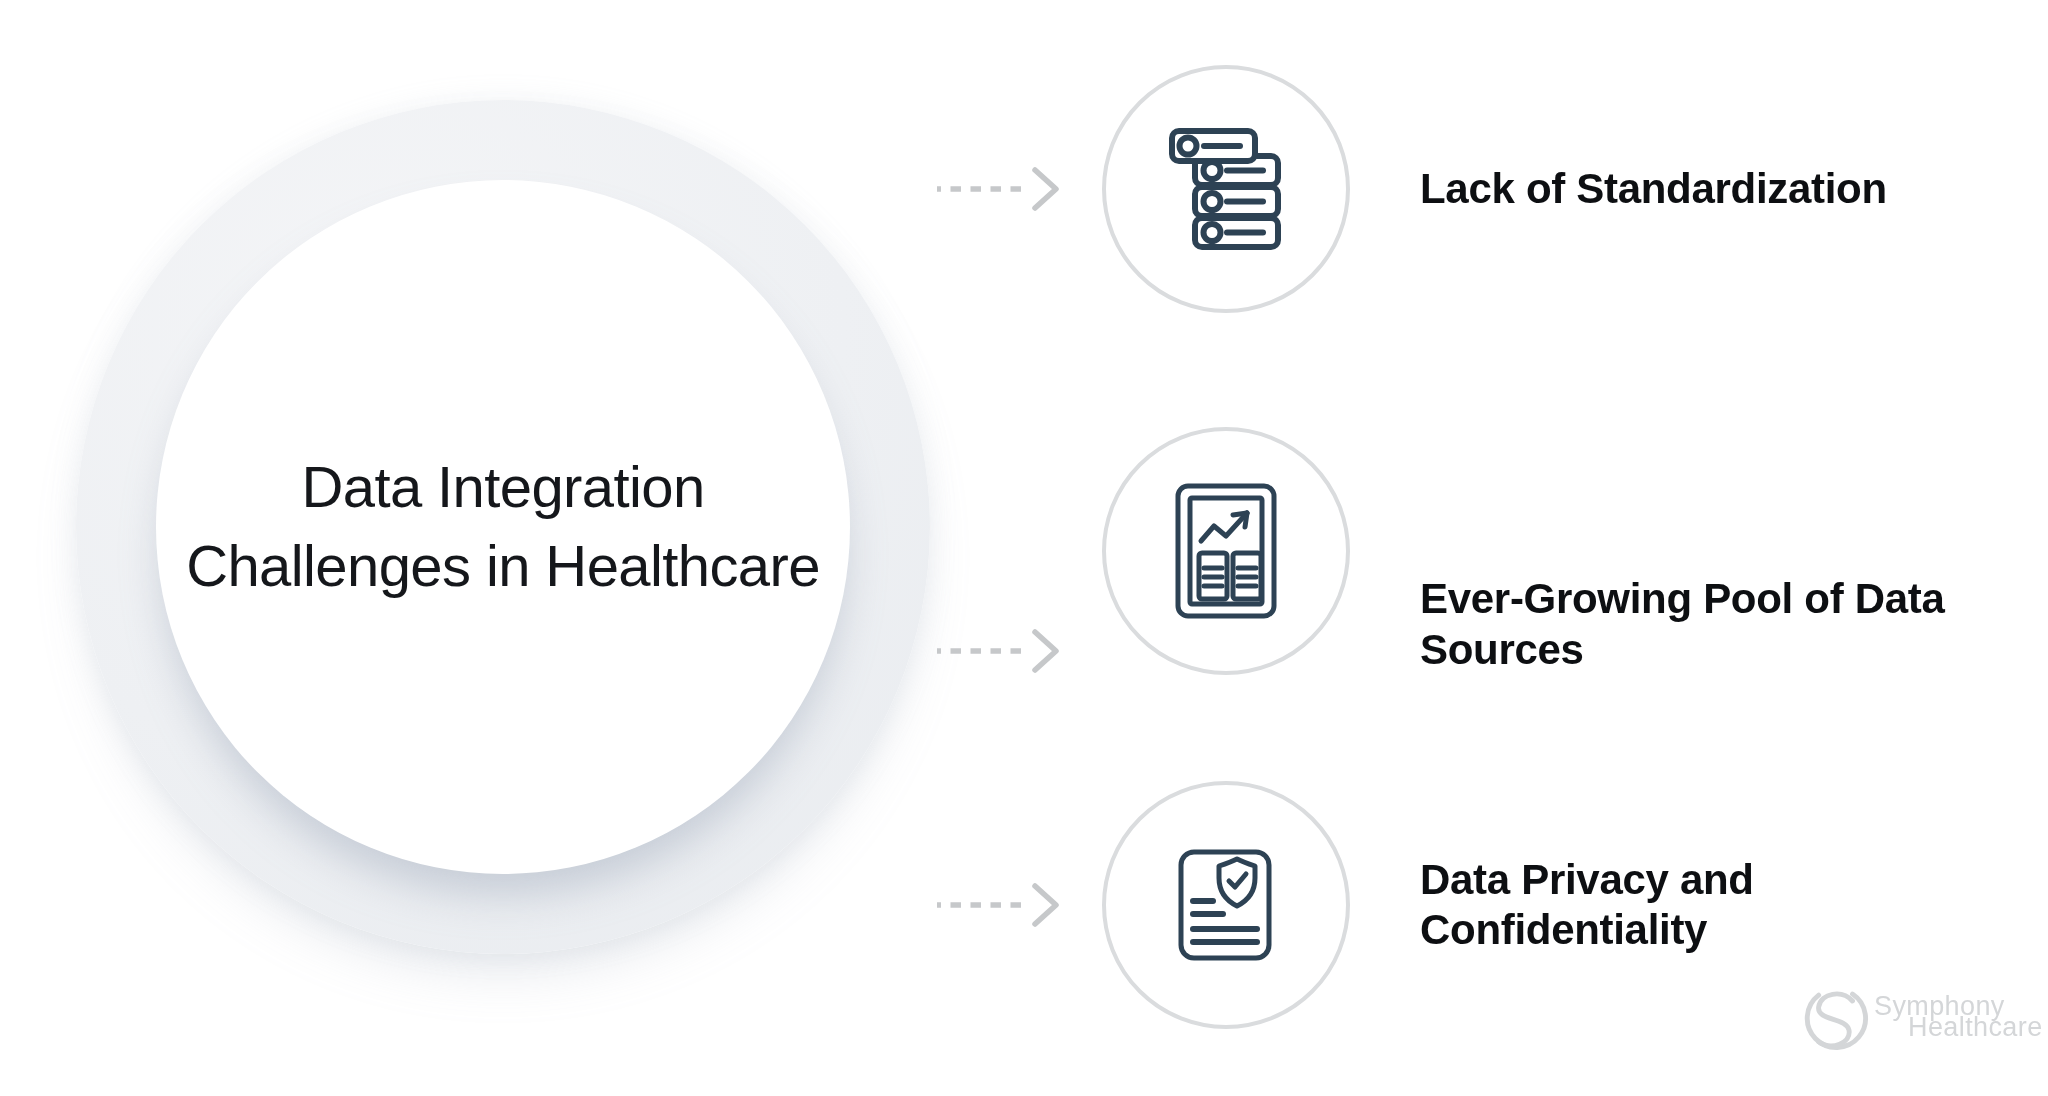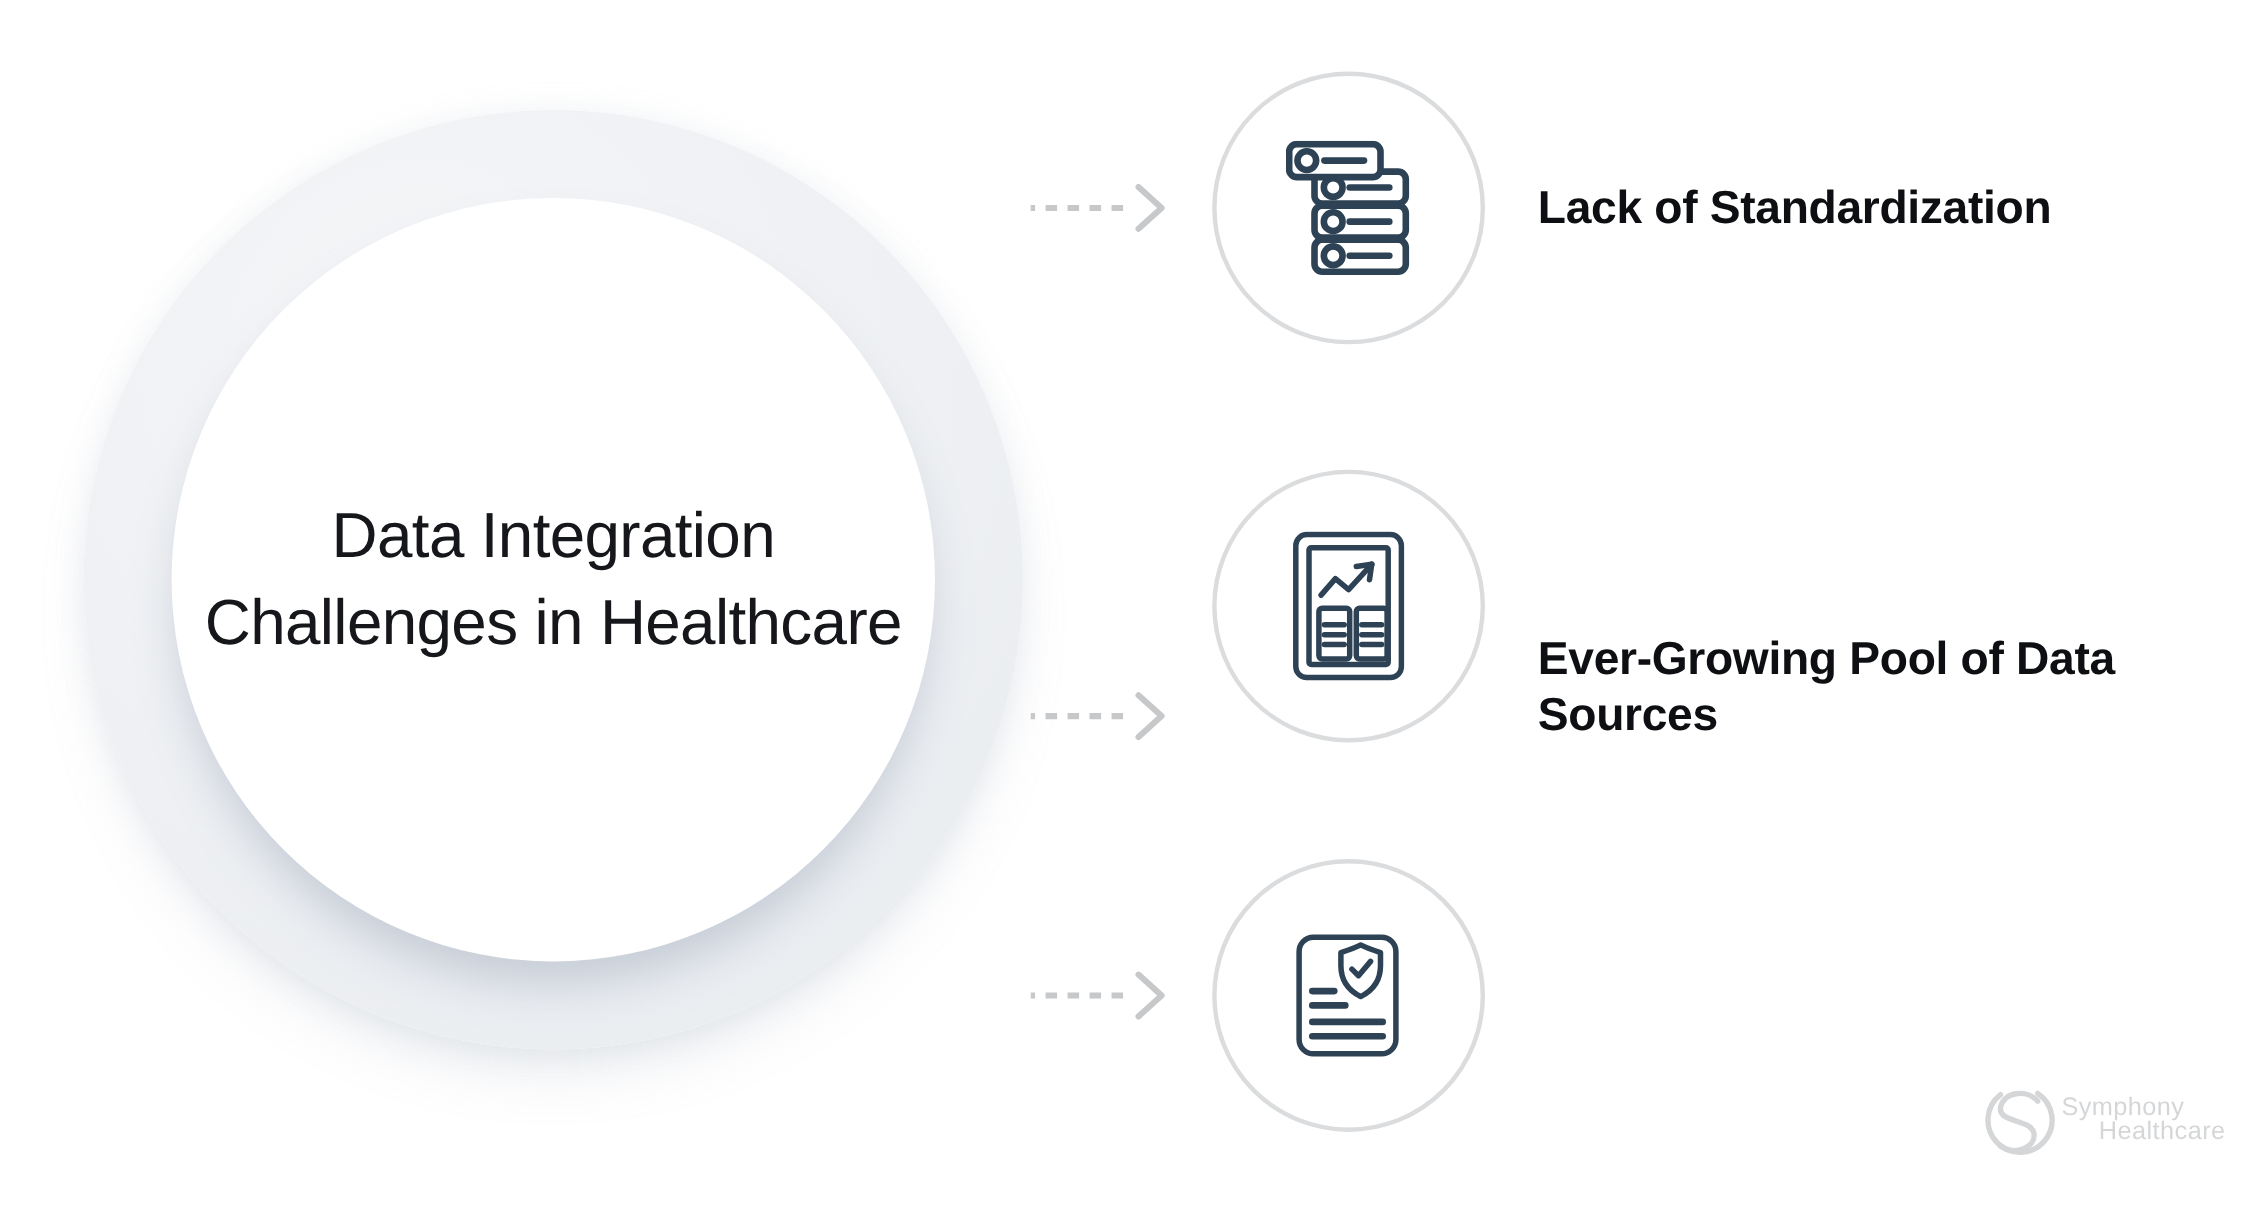--- a/index.html
+++ b/index.html
@@ -83,21 +83,21 @@
     fill:none;
     stroke:var(--icon-stroke);
     stroke-width:6;
     stroke-linecap:round;
     stroke-linejoin:round;
   }
   .glyph-thin{stroke-width:5;}
   .fill-white{fill:#ffffff;}
 
   .challenge-label{
-    margin-left:48px;
+    margin-left:70px;
     width:620px;
     font-size:42px;
     font-weight:700;
     letter-spacing:-0.3px;
     line-height:1.2;
     color:var(--label-text);
     white-space:pre-line;
   }
 
   
@@ -106,21 +106,21 @@
     left:1800px; top:984px;
     display:flex;
     align-items:flex-start;
     color:var(--watermark);
   }
   .brand-mark{flex:0 0 auto;}
   .brand-mark path{fill:none;stroke:var(--watermark);stroke-width:4.2;stroke-linecap:round;}
   .brand-name{
     margin-left:4px;
     margin-top:12px;
-    font-size:23px;
+    font-size:27px;
     line-height:21px;
     letter-spacing:.4px;
   }
   .brand-line2{padding-left:34px;}
 </style>
 </head>
 <body>
 
 <div class="hero-ring">
   <div class="hero-inner">
@@ -188,20 +188,22 @@
     <svg width="96" height="112" viewBox="0 0 96 112">
       <rect class="glyph glyph-thin" x="3" y="3" width="88" height="106" rx="13"></rect>
       <path class="glyph glyph-thin fill-white" d="M59 10 C65 13 71 15 77 17 L77 29 C77 43 69 52 59 57 C49 52 41 43 41 29 L41 17 C47 15 53 13 59 10 Z"></path>
       <polyline class="glyph glyph-thin" points="51,32 57,38 68,25"></polyline>
       <line class="glyph" x1="15" y1="52" x2="35" y2="52"></line>
       <line class="glyph" x1="15" y1="65" x2="45" y2="65"></line>
       <line class="glyph" x1="15" y1="80" x2="79" y2="80"></line>
       <line class="glyph" x1="15" y1="93" x2="79" y2="93"></line>
     </svg>
   </div>
+  <div class="challenge-label">Data Privacy and
+Confidentiality</div>
 </div>
 
 <div class="brand">
   <svg class="brand-mark" width="70" height="76" viewBox="0 0 60 64">
     <path d="M16 9 A 25 25 0 1 0 45 8"></path>
     <path d="M45 14 C 36 4 18 7 16 19 C 14 31 40 28 42 39 C 44 50 27 57 16 49"></path>
   </svg>
   <div class="brand-name">
     <div class="brand-line1">Symphony</div>
     <div class="brand-line2">Healthcare</div>

